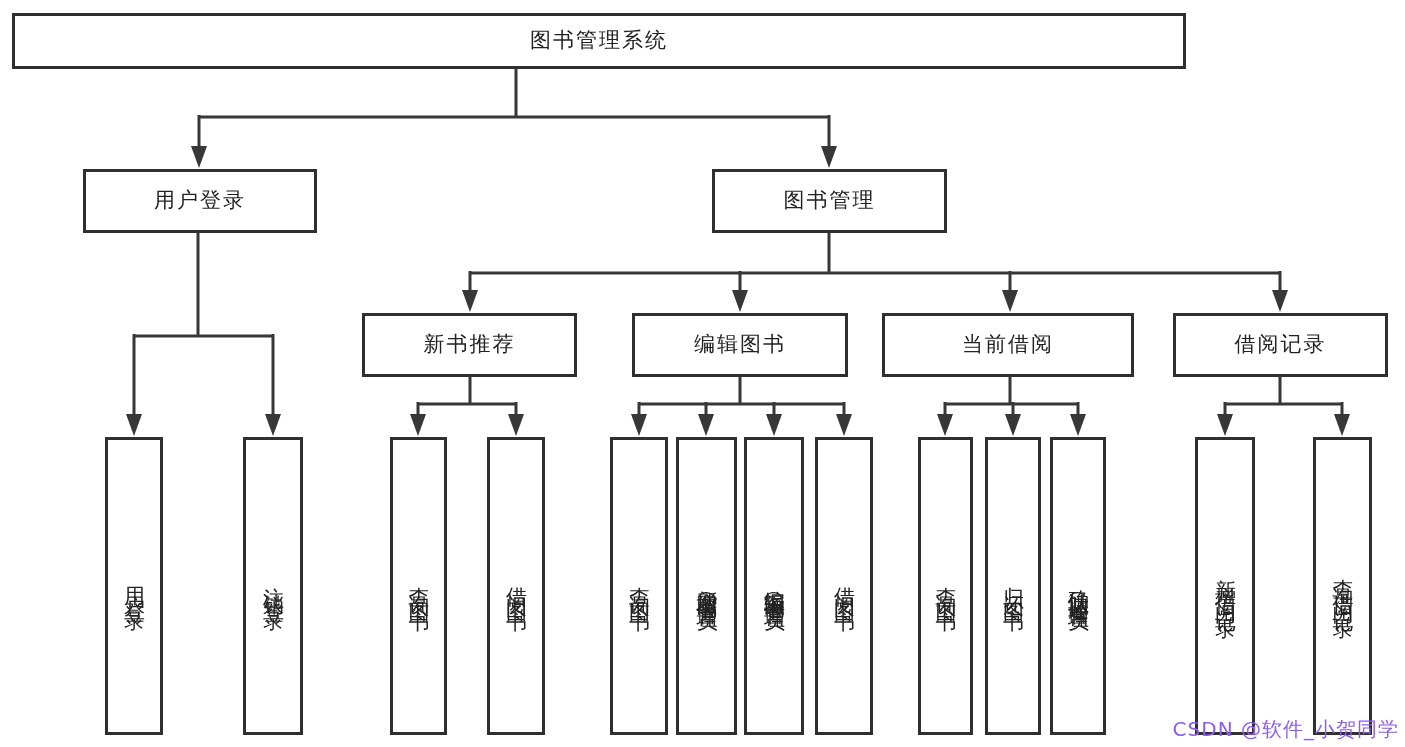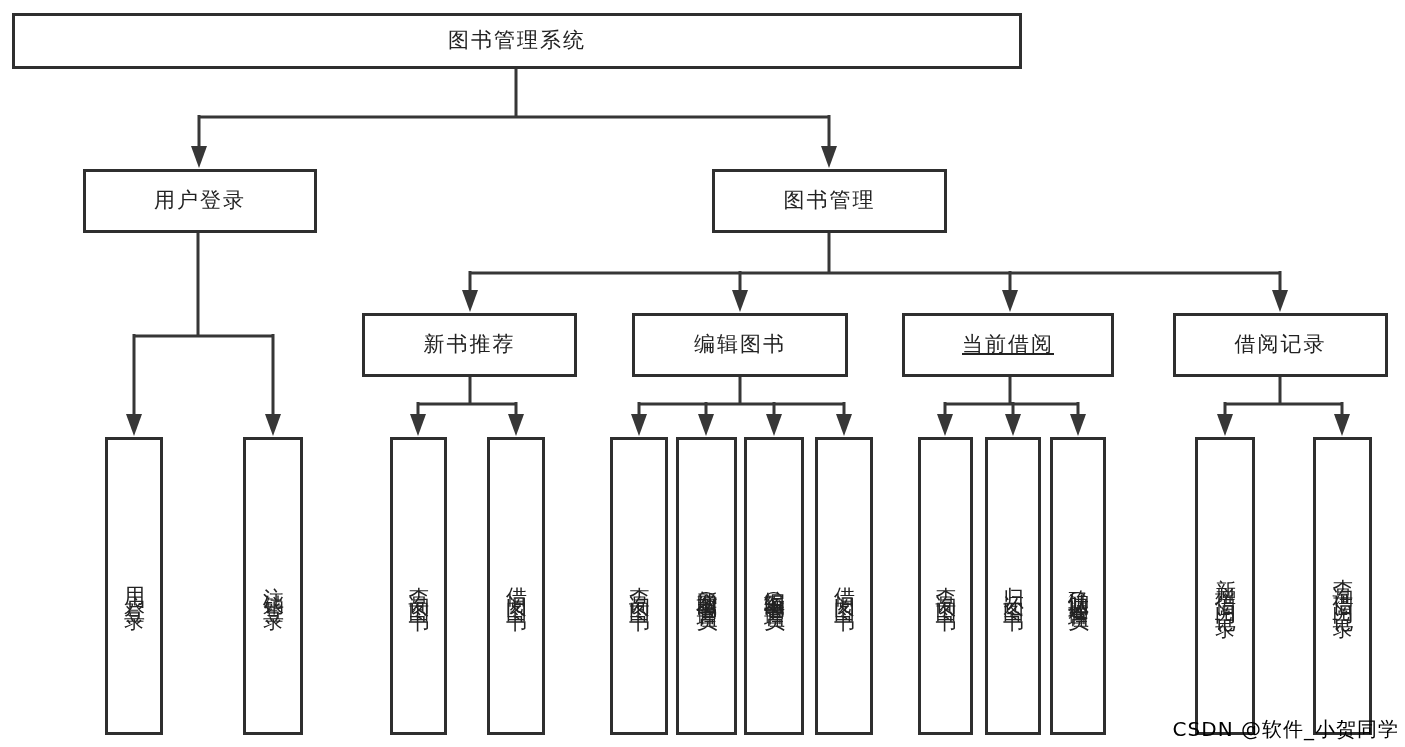--- a/index.html
+++ b/index.html
@@ -35,21 +35,21 @@
     writing-mode:vertical-rl;
     text-orientation:mixed;
     letter-spacing:8px;
     font-size:21px;
   }
   .node.v.long{letter-spacing:3px;}
   .watermark{
     position:absolute;
     right:6px;bottom:4px;
     z-index:3;
-    color:#000000;
+    color:#8b5cf6;
     font-size:20px;
     letter-spacing:1px;
     white-space:nowrap;
     text-align:right;
   }
 </style>
 </head>
 <body>
 
 <div class="stage">
@@ -83,28 +83,28 @@
     <path d="M1010 377 V404 M945 404 H1078 M945 402 V418 M1013 402 V418 M1078 402 V418"></path>
     <polygon points="937,414 953,414 945,436"></polygon>
     <polygon points="1005,414 1021,414 1013,436"></polygon>
     <polygon points="1070,414 1086,414 1078,436"></polygon>
 
     <path d="M1280 377 V404 M1225 404 H1342 M1225 402 V418 M1342 402 V418"></path>
     <polygon points="1217,414 1233,414 1225,436"></polygon>
     <polygon points="1334,414 1350,414 1342,436"></polygon>
   </svg>
 
-  <div class="node h" style="left:12px;top:13px;width:1010px;">图书管理系统</div>
+  <div class="node h" style="left:12px;top:13px;width:1174px;">图书管理系统</div>
 
   <div class="node lvl2" style="left:83px;top:169px;width:234px;">用户登录</div>
   <div class="node lvl3" style="left:362px;top:313px;width:215px;">新书推荐</div>
 
   <div class="node lvl2" style="left:712px;top:169px;width:235px;">图书管理</div>
   <div class="node lvl3" style="left:632px;top:313px;width:216px;">编辑图书</div>
-  <div class="node lvl3" style="left:902px;top:313px;width:212px;text-decoration:underline;">当前借阅</div>
+  <div class="node lvl3" style="left:882px;top:313px;width:252px;">当前借阅</div>
   <div class="node lvl3" style="left:1173px;top:313px;width:215px;">借阅记录</div>
 
   <div class="node v" style="left:105px;width:58px;">用户登录</div>
   <div class="node v" style="left:243px;width:60px;">注销登录</div>
 
   <div class="node v" style="left:390px;width:57px;">查询图书</div>
   <div class="node v" style="left:487px;width:58px;">借阅图书</div>
 
   <div class="node v" style="left:610px;width:58px;">查询图书</div>
   <div class="node v long" style="left:676px;width:61px;">新增图书（管理员）</div>

